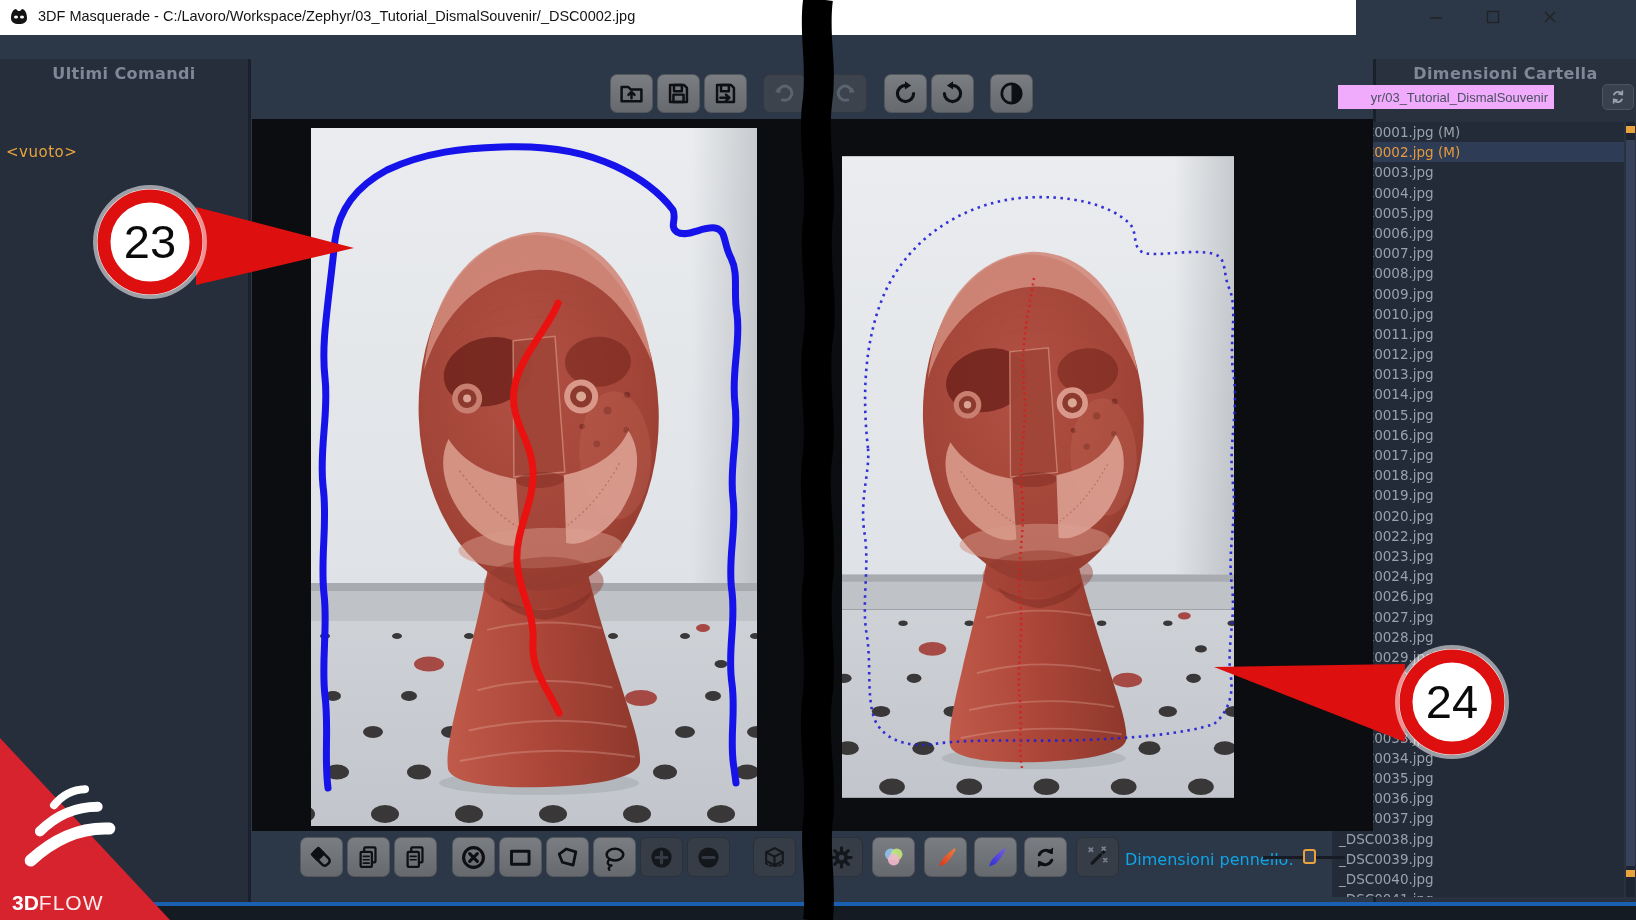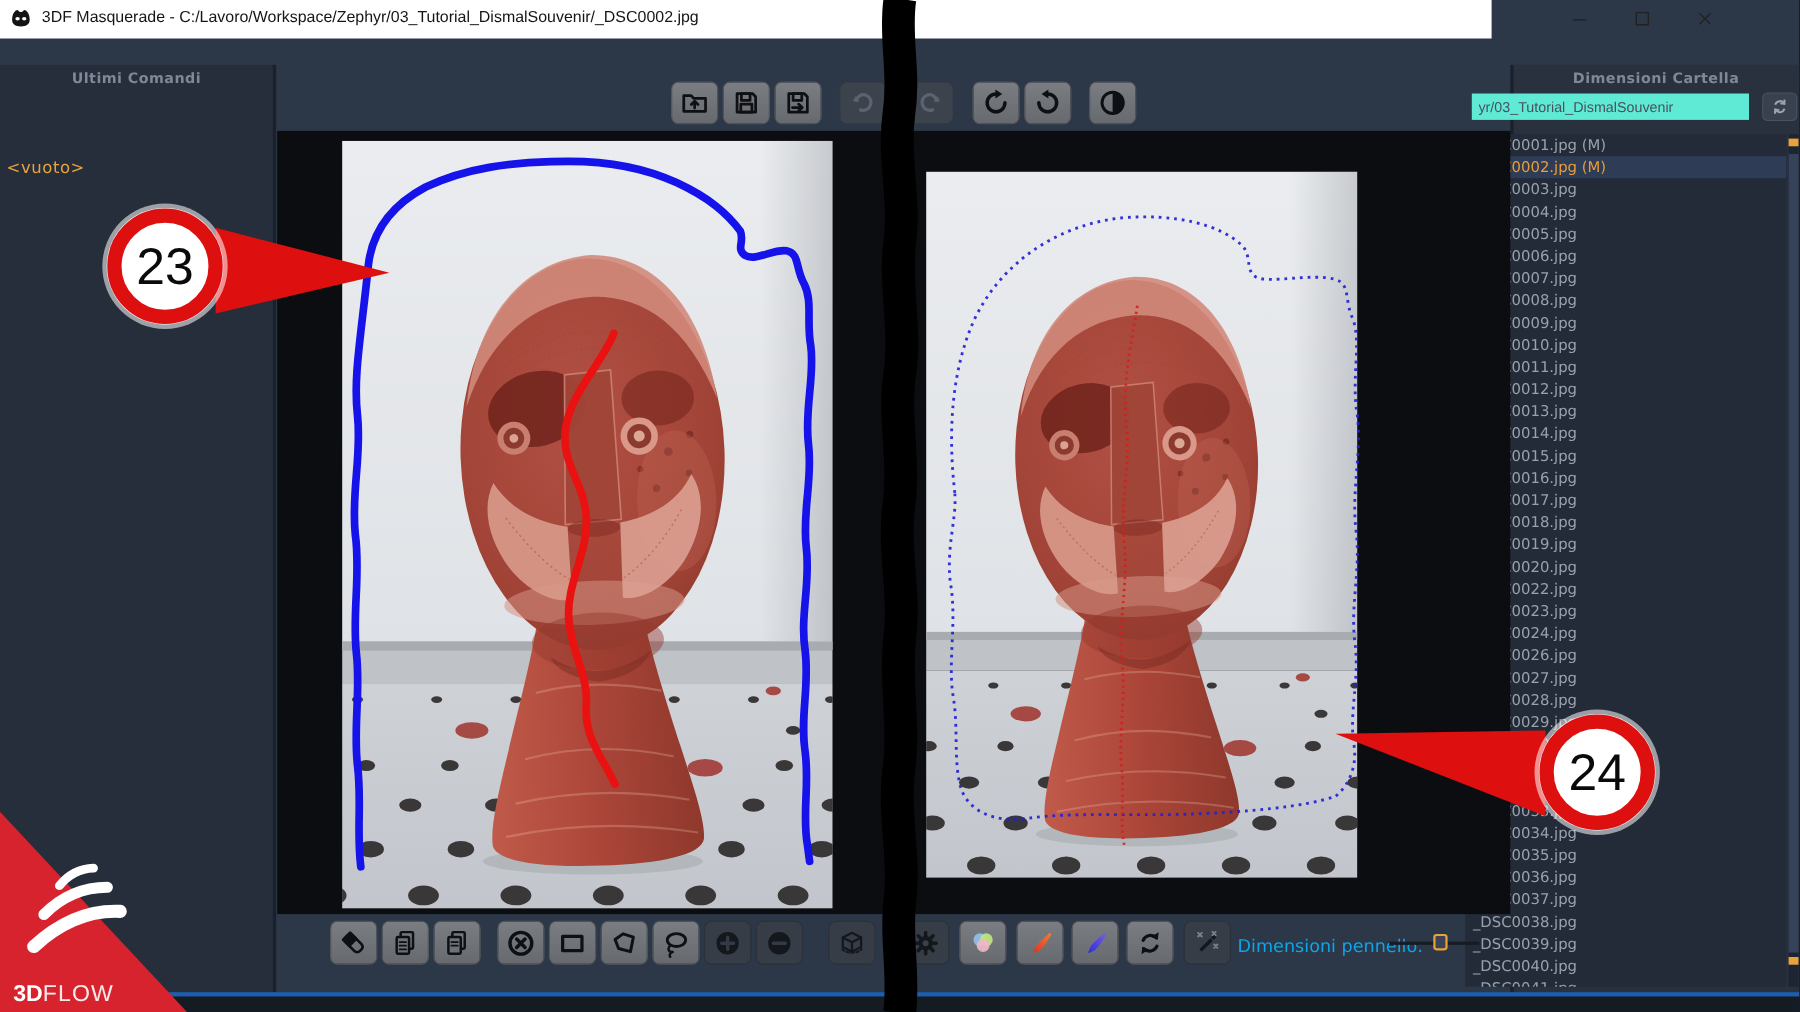--- a/index.html
+++ b/index.html
@@ -9,35 +9,35 @@
   .titlebar{position:absolute;left:0;top:0;width:1356px;height:35px;background:#ffffff;}
   .title-text{position:absolute;left:38px;top:8px;font-family:"Liberation Sans",sans-serif;
               font-size:14.5px;color:#151515;white-space:nowrap;}
   .winbtn{position:absolute;top:2px;width:32px;height:30px;display:flex;align-items:center;justify-content:center;}
   
   .menubar{position:absolute;left:0;top:35px;width:1636px;height:24px;background:#12161e;
            display:flex;align-items:center;padding-left:8px;box-sizing:border-box;}
   .menu-item{color:#c3c9d1;font-size:13px;padding:0 13px 0 0;margin-right:12px;cursor:default;}
   
   .panel{position:absolute;top:59px;height:843px;}
-  .panel-header{position:absolute;top:5px;width:100%;text-align:center;font-size:13px;
+  .panel-header{position:absolute;top:5px;width:100%;text-align:center;font-size:16px;
                 font-weight:bold;color:#7f8896;letter-spacing:.4px;}
   
   .canvas{position:absolute;left:252px;top:119px;width:1121px;height:712px;background:#0b0d10;}
   .photo{position:absolute;}
   
   .btn{position:absolute;width:43px;height:39px;border-radius:7px;
        background:linear-gradient(#7a7d82,#66696e);border:1px solid #54575c;
        display:flex;align-items:center;justify-content:center;color:#0e1013;box-sizing:border-box;}
   .btn.disabled{background:#3d434d;border-color:#333942;color:#5a6470;}
   .btn.dark{background:#363d47;border-color:#2b313a;color:#14171c;}
   .btn svg{display:block;}
   
-  .path-input{position:absolute;left:1338px;top:85px;width:252px;height:24px;background:#5eead4;
-              border:none;font-size:13px;color:#4a5160;padding:0 6px;box-sizing:border-box;outline:none;}
+  .path-input{position:absolute;left:1338px;top:85px;width:216px;height:24px;background:#f0abfc;
+              border:none;font-size:13px;color:#4a5160;padding:0 6px;box-sizing:border-box;outline:none;text-align:right;}
   .refresh-btn{position:absolute;left:1602px;top:84px;width:32px;height:26px;background:#39414f;
                border:1px solid #495362;border-radius:5px;display:flex;align-items:center;justify-content:center;box-sizing:border-box;}
   .file-list{position:absolute;left:1332px;top:122px;width:292px;height:775px;overflow:hidden;background:#232b39;}
   .file-row{height:20.2px;line-height:20.2px;font-size:13.5px;color:#99a1ab;padding-left:7px;white-space:nowrap;}
   .file-row.selected{background:#2e3c55;color:#e89b3a;}
   .scrollbar{position:absolute;left:1626px;top:122px;width:9px;height:775px;background:#1d2532;}
   .scroll-thumb{position:absolute;left:0;top:18px;width:9px;height:726px;background:#36425a;}
   .scroll-mark{position:absolute;left:0;width:9px;height:7px;background:#e8a33d;}
   
   .brush-label{position:absolute;left:1125px;top:850px;font-size:16px;color:#0ea5e9;}

